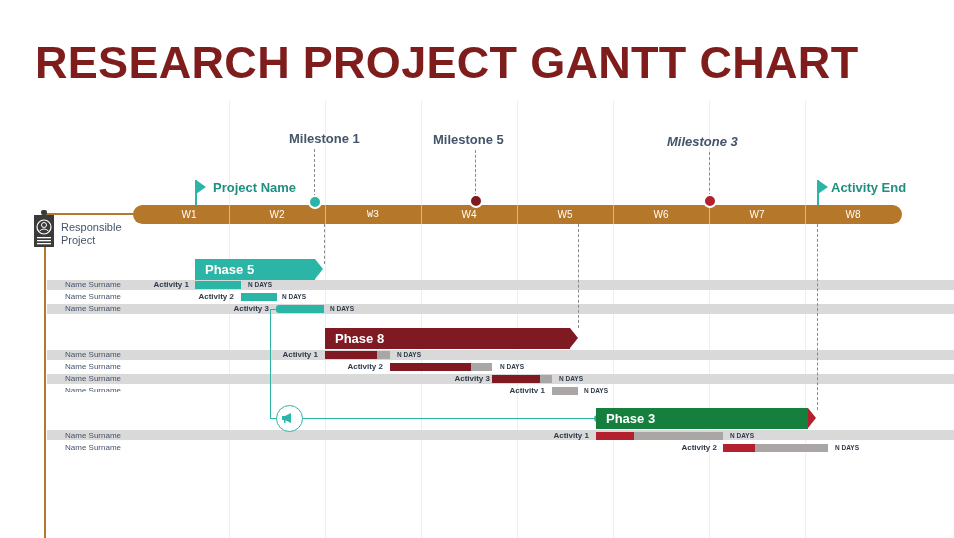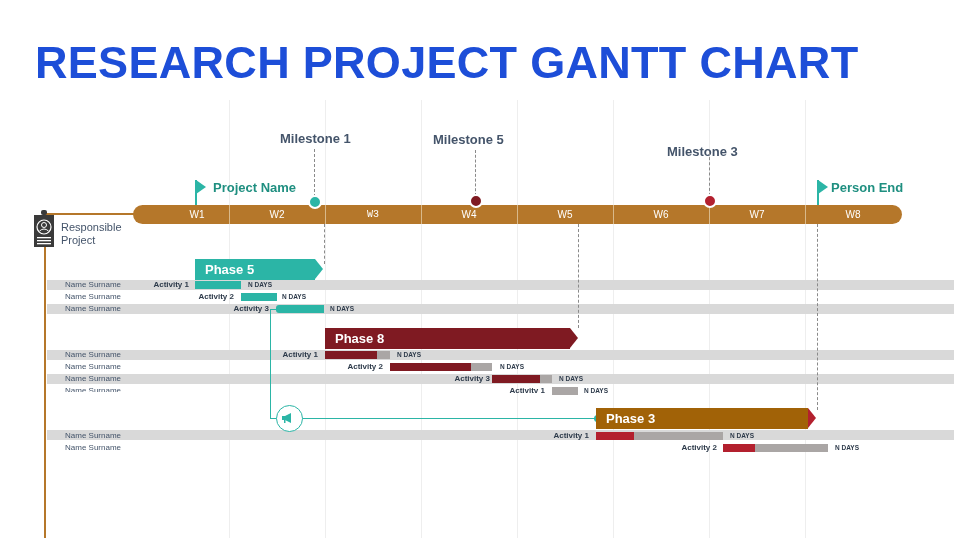--- a/index.html
+++ b/index.html
@@ -1,18 +1,18 @@
 <!DOCTYPE html>
 <html><head>
 <meta charset="utf-8">
 <style>
   html, body { margin:0; padding:0; background:#ffffff; }
   body { width:954px; height:538px; position:relative; overflow:hidden; font-family:"Liberation Sans", sans-serif; }
   .abs { position:absolute; }
-  .title { left:35px; top:38px; font-size:45px; font-weight:bold; color:#1d4ed8; letter-spacing:0.3px; white-space:nowrap; line-height:50px; }
+  .title { left:35px; top:38px; font-size:45px; font-weight:bold; color:#7f1d1d; letter-spacing:0.3px; white-space:nowrap; line-height:50px; }
   .vgrid { position:absolute; top:100px; width:1px; height:438px; background:#eeeeee; }
   .rowband { position:absolute; left:47px; width:907px; height:10px; background:#d9d9d9; }
   .timeline { position:absolute; left:133px; top:205px; width:769px; height:19px; background:#b5772a; border-radius:10px; }
   .wk { position:absolute; top:0; height:19px; width:96px; text-align:center; color:#ffffff; font-size:10px; line-height:19px; }
   .wkdiv { position:absolute; top:0; width:1px; height:19px; background:#d9b98a; }
   .ms-label { position:absolute; font-size:13px; font-weight:bold; color:#44546a; white-space:nowrap; }
   .dash { position:absolute; width:0; border-left:1px dashed #8a8a8a; }
   .dot { position:absolute; width:10px; height:10px; border-radius:50%; border:2px solid #fff; }
   .flag-label { position:absolute; font-size:13px; font-weight:bold; color:#1f8f80; white-space:nowrap; }
   .flag { position:absolute; width:0; height:0; border-top:7px solid transparent; border-bottom:7px solid transparent; border-left:10px solid #2bb5a6; }
@@ -58,21 +58,21 @@
     <rect x="3" y="30" width="14" height="1.3" fill="#fff"></rect>
     <rect x="3" y="33" width="14" height="1.3" fill="#fff"></rect>
   </svg>
 </div>
 <div class="resp-label">
   <div>Responsible</div>
   <div>Project</div>
 </div>
 
 <div class="timeline">
-  <div class="wk" style="left:16px;">W1</div>
+  <div class="wk" style="left:8px;">W1</div>
   <div class="wkdiv" style="left:96px;"></div>
   <div class="wk" style="left:96px;">W2</div>
   <div class="wkdiv" style="left:192px;"></div>
   <div class="wk" style="left:192px;font-family:Liberation Mono, monospace;">W3</div>
   <div class="wkdiv" style="left:288px;"></div>
   <div class="wk" style="left:288px;">W4</div>
   <div class="wkdiv" style="left:384px;"></div>
   <div class="wk" style="left:384px;">W5</div>
   <div class="wkdiv" style="left:480px;"></div>
   <div class="wk" style="left:480px;">W6</div>
@@ -81,32 +81,32 @@
   <div class="wkdiv" style="left:672px;"></div>
   <div class="wk" style="left:672px;">W8</div>
 </div>
 
 <div class="flagpole" style="left:195px; top:180px; height:25px;"></div>
 <div class="flag" style="left:196px; top:180px;"></div>
 <div class="flag-label" style="left:213px; top:180px;">Project Name</div>
 
 <div class="flagpole" style="left:817px; top:180px; height:25px;"></div>
 <div class="flag" style="left:818px; top:180px;"></div>
-<div class="flag-label" style="left:831px; top:180px;">Person End</div>
+<div class="flag-label" style="left:831px; top:180px;">Activity End</div>
 
-<div class="ms-label" style="left:280px; top:131px;">Milestone 1</div>
+<div class="ms-label" style="left:289px; top:131px;">Milestone 1</div>
 <div class="dash" style="left:314px; top:149px; height:48px;"></div>
 <div class="dot" style="left:308px; top:195px; background:#2bb5a6;"></div>
 <div class="dash" style="left:324px; top:224px; height:40px;"></div>
 
 <div class="ms-label" style="left:433px; top:132px;">Milestone 5</div>
 <div class="dash" style="left:475px; top:150px; height:46px;"></div>
 <div class="dot" style="left:469px; top:194px; background:#7f1a22;"></div>
 
-<div class="ms-label" style="left:667px; top:144px;">Milestone 3</div>
+<div class="ms-label" style="left:667px; top:134px;font-style:italic;">Milestone 3</div>
 <div class="dash" style="left:709px; top:152px; height:44px;"></div>
 <div class="dot" style="left:703px; top:194px; background:#b3202e;"></div>
 
 <div class="dash" style="left:578px; top:224px; height:104px;"></div>
 <div class="dash" style="left:817px; top:224px; height:186px;"></div>
 
 <div class="phase" style="left:195px; top:259px; width:120px; background:#2bb5a6;">
   <span>Phase 5</span>
   <span class="arrow" style="border-left-color:#2bb5a6;"></span>
 </div>
@@ -159,21 +159,21 @@
 <div class="act" style="right:464px; top:374px;">Activity 3</div>
 <div class="bar" style="left:492px; top:375px; width:48px; background:#7f1a22;"></div>
 <div class="bar" style="left:540px; top:375px; width:12px; background:#aaa6a5;"></div>
 <div class="nd" style="left:559px; top:374px;">N DAYS</div>
 
 <div class="name" style="top:386px; height:6px; overflow:hidden;">Name Surname</div>
 <div class="act" style="right:409px; top:386px; height:7px; overflow:hidden;">Activity 1</div>
 <div class="bar" style="left:552px; top:387px; width:26px; background:#aaa6a5;"></div>
 <div class="nd" style="left:584px; top:386px; height:7px; overflow:hidden;">N DAYS</div>
 
-<div class="phase" style="left:596px; top:408px; width:212px; background:#a16207;">
+<div class="phase" style="left:596px; top:408px; width:212px; background:#15803d;">
   <span>Phase 3</span>
   <span class="arrow" style="border-left-color:#b3202e;"></span>
 </div>
 
 <div class="name" style="top:431px;">Name Surname</div>
 <div class="act" style="right:365px; top:431px;">Activity 1</div>
 <div class="bar" style="left:596px; top:432px; width:38px; background:#b3202e;"></div>
 <div class="bar" style="left:634px; top:432px; width:89px; background:#aaa6a5;"></div>
 <div class="nd" style="left:730px; top:431px;">N DAYS</div>
 

